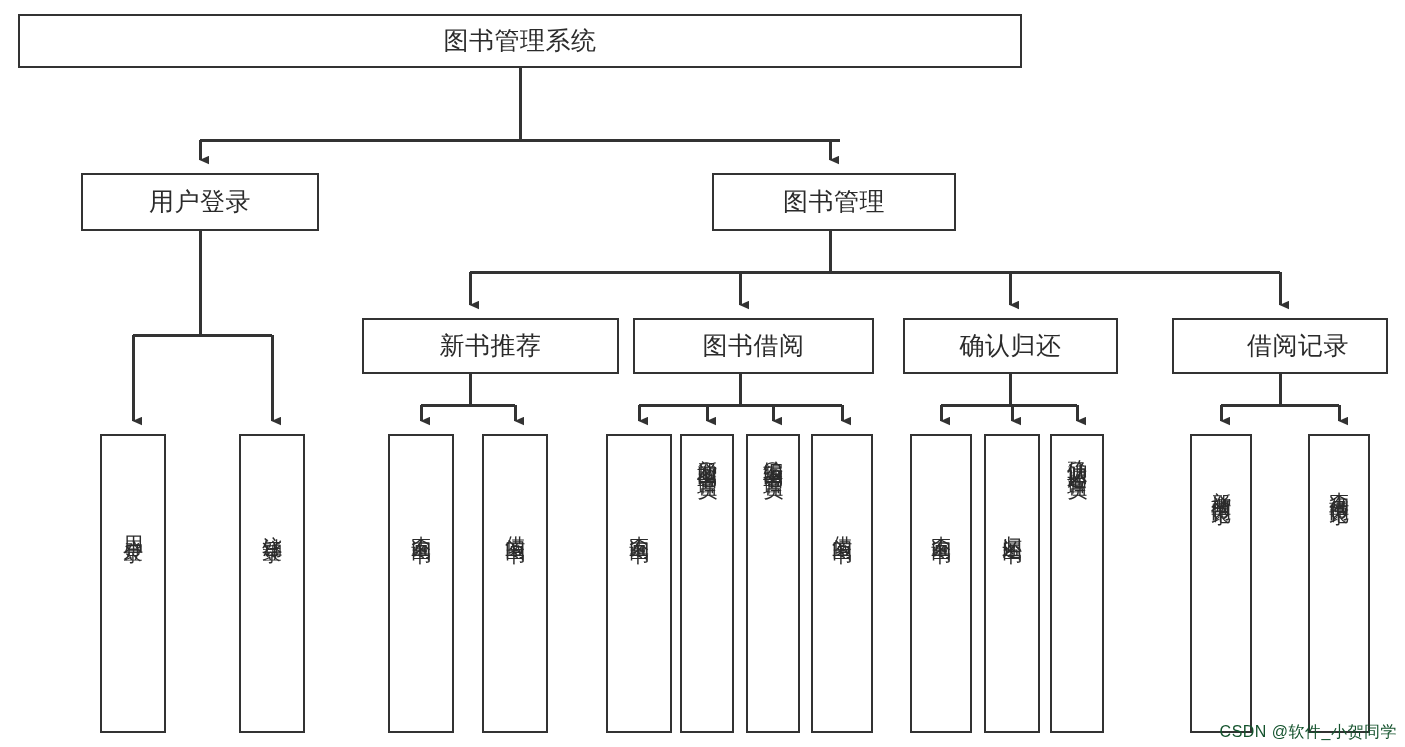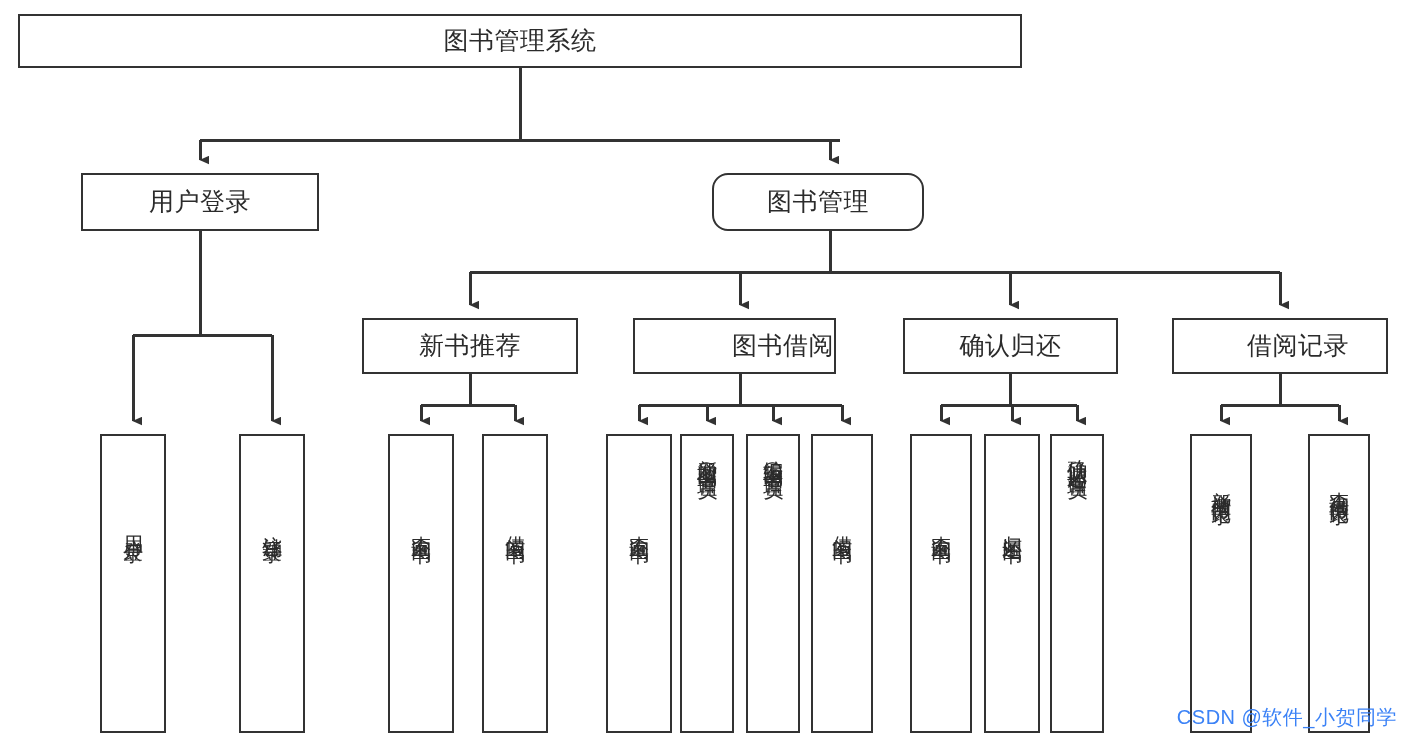--- a/index.html
+++ b/index.html
@@ -51,23 +51,23 @@
     font-size: 20px;
     color: #2b2b2b;
     line-height: 1.18;
     letter-spacing: 3px;
     text-align: start;
     max-height: 100%;
   }
   .watermark {
     position: absolute;
     right: 8px;
-    bottom: 16px;
-    font-size: 20px;
-    color: #3b82f6;
+    bottom: 4px;
+    font-size: 16px;
+    color: #14532d;
     white-space: nowrap;
     letter-spacing: 0.5px;
   }
 </style>
 </head>
 <body>
 
 <div id="canvas">
 
   <svg id="diagram-svg" viewBox="0 0 1405 747" xmlns="http://www.w3.org/2000/svg">
@@ -121,28 +121,28 @@
     </g>
   </svg>
 
   <div class="node-box" style="left:18px; top:14px; width:1004px; height:54px;">
     <span class="node-label-h">图书管理系统</span>
   </div>
 
   <div class="node-box" style="left:81px; top:173px; width:238px; height:58px;">
     <span class="node-label-h">用户登录</span>
   </div>
-  <div class="node-box" style="left:712px; top:173px; width:212px; height:58px;border-radius:16px;">
+  <div class="node-box" style="left:712px; top:173px; width:244px; height:58px;">
     <span class="node-label-h">图书管理</span>
   </div>
 
-  <div class="node-box" style="left:362px; top:318px; width:216px; height:56px;">
+  <div class="node-box" style="left:362px; top:318px; width:257px; height:56px;">
     <span class="node-label-h">新书推荐</span>
   </div>
-  <div class="node-box" style="left:633px; top:318px; width:203px; height:56px;justify-content:flex-end;">
+  <div class="node-box" style="left:633px; top:318px; width:241px; height:56px;">
     <span class="node-label-h">图书借阅</span>
   </div>
   <div class="node-box" style="left:903px; top:318px; width:215px; height:56px;">
     <span class="node-label-h">确认归还</span>
   </div>
   <div class="node-box" style="left:1172px; top:318px; width:216px; height:56px;padding-left:36px;">
     <span class="node-label-h">借阅记录</span>
   </div>
 
   <div class="node-box vertical" style="left:100px; top:434px; width:66px; height:299px; padding-top:84px;">

